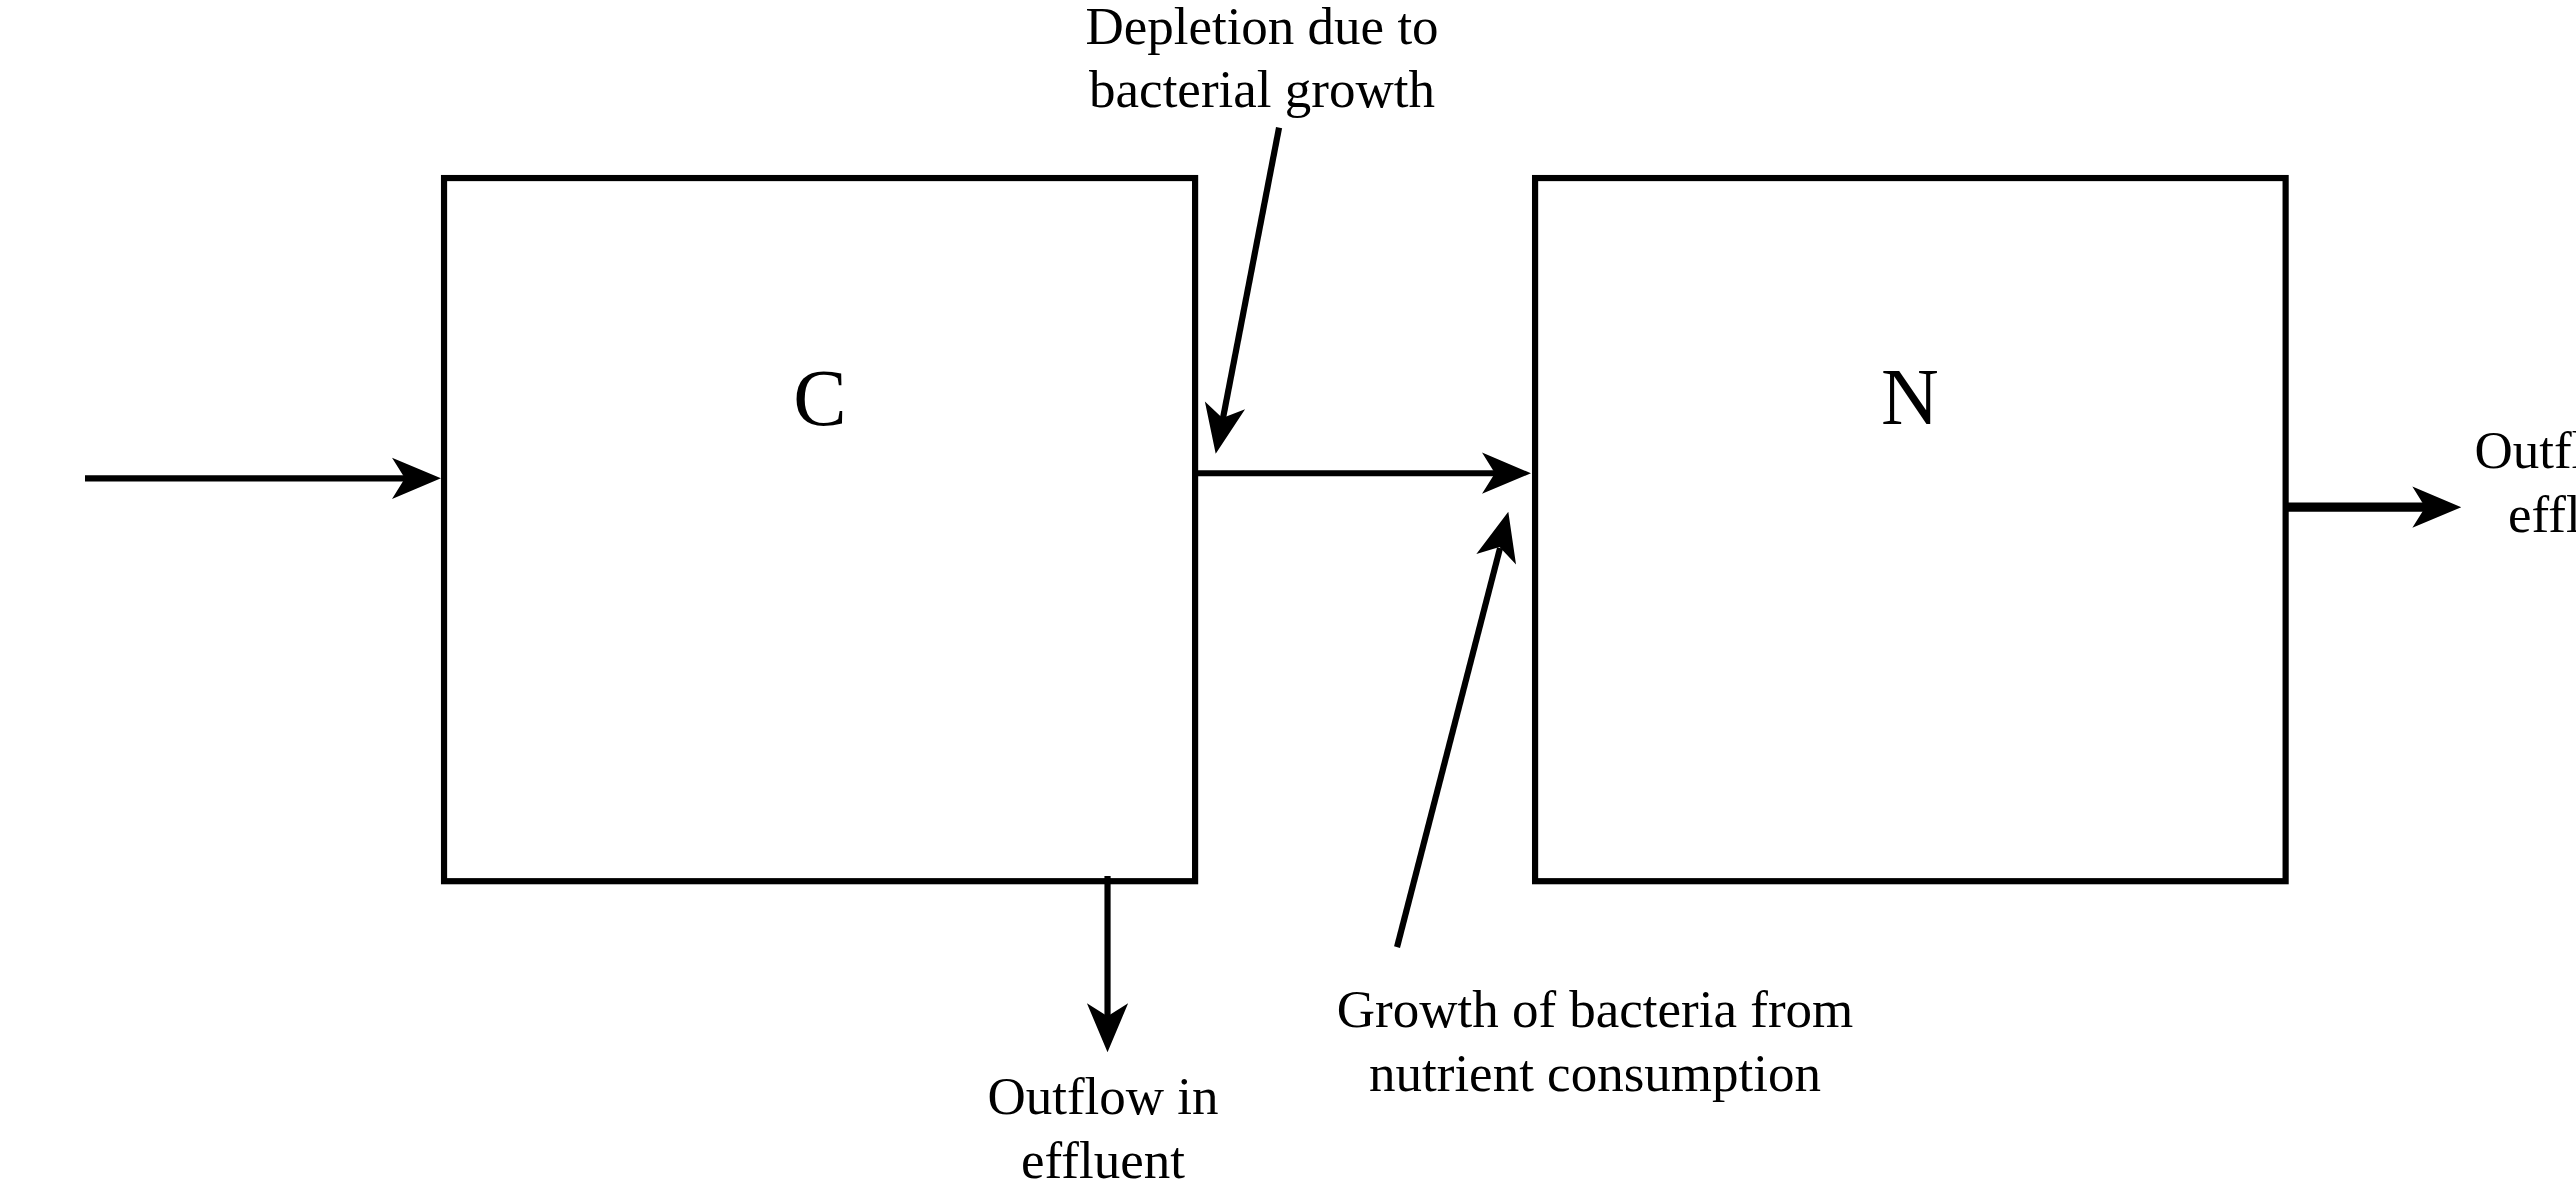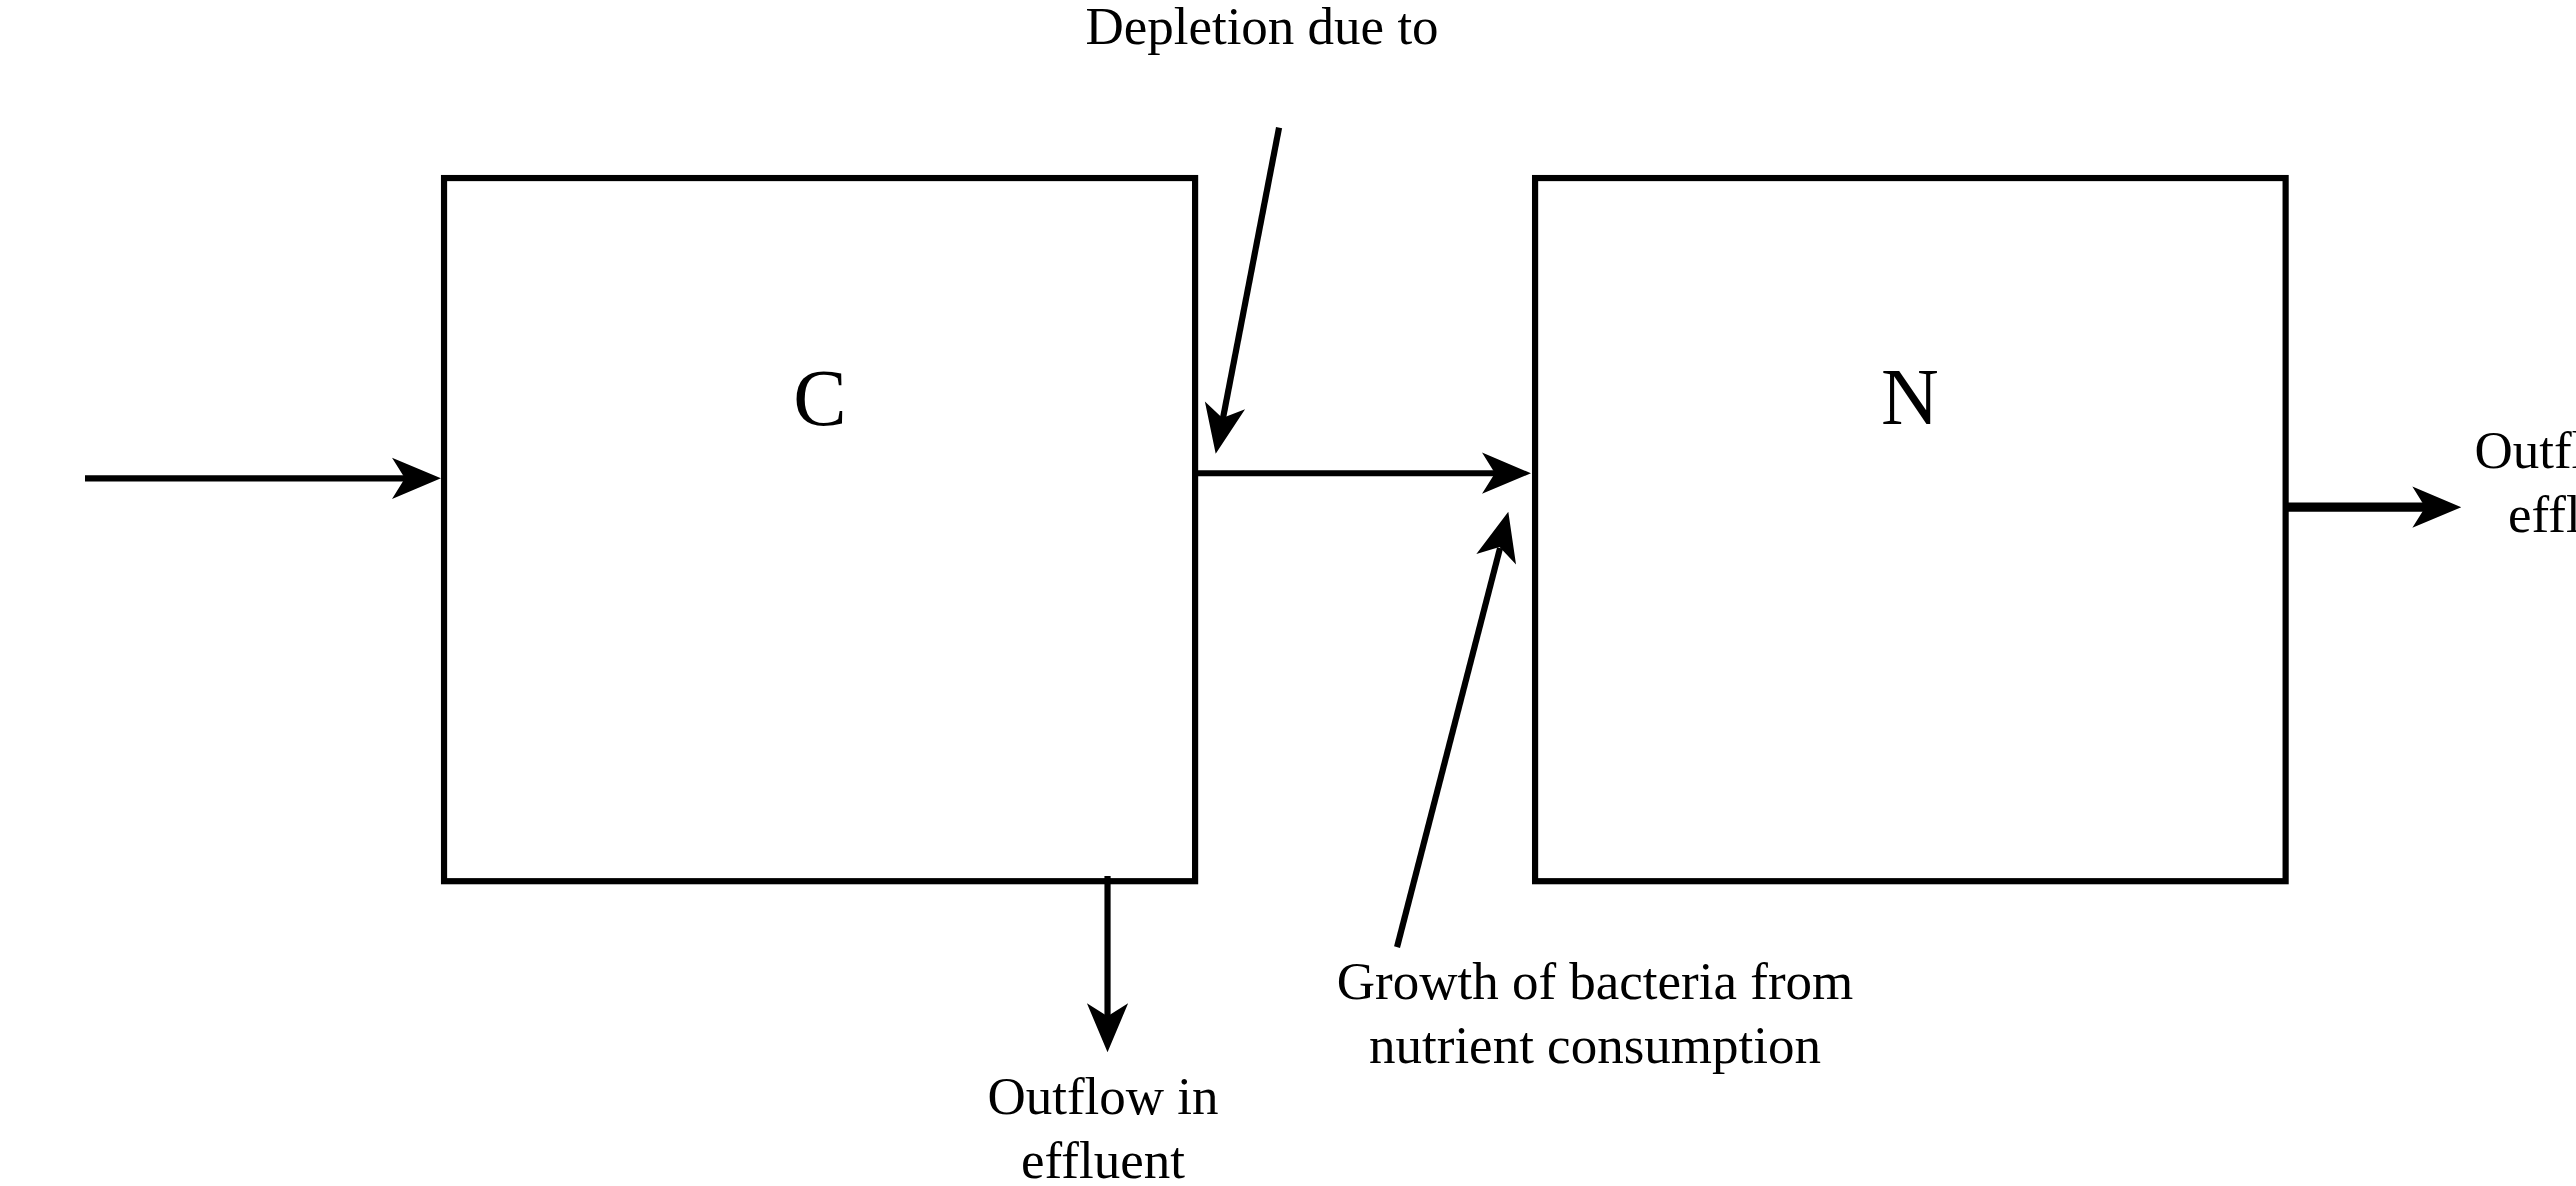--- a/index.html
+++ b/index.html
@@ -77,23 +77,24 @@
       <polygon class="head" points="4778,984 4683,944 4708,984 4683,1024"></polygon>
     </g>
   </svg>
 
   <div class="boxlabel" style="left:820px; top:398px;">C</div>
   <div class="boxlabel" style="left:1910px; top:397px;">N</div>
 
 
   <div class="note" style="left:1262px; top:-5.2px;">
     <span>Depletion due to</span>
+    <span>bacterial growth</span>
   </div>
 
-  <div class="note" style="left:1595px; top:950px;">
+  <div class="note" style="left:1595px; top:978px;">
     <span>Growth of bacteria from</span>
     <span>nutrient consumption</span>
   </div>
 
   <div class="note" style="left:1103px; top:1065px;">
     <span>Outflow in</span>
     <span>effluent</span>
   </div>
 
   <div class="note" style="left:2590px; top:419px;">

